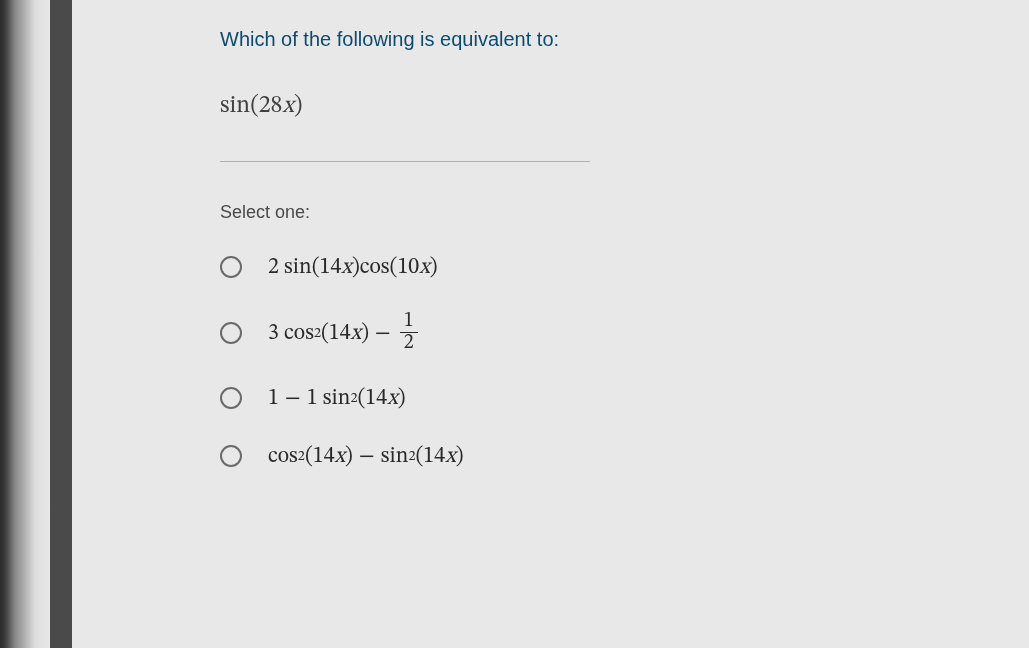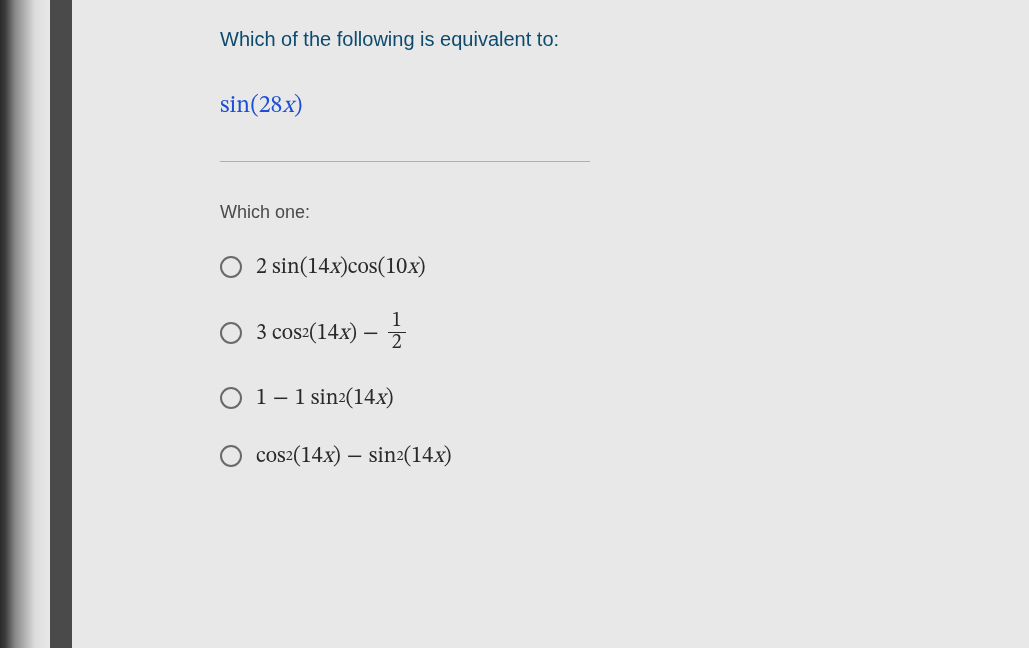--- a/index.html
+++ b/index.html
@@ -44,38 +44,38 @@
       margin-bottom: 6px;
     }
     .q-text {
       font-size: 20px;
       color: #0c4a6e;
       margin-bottom: 40px;
     }
     .expr {
       font-family: "Cambria Math", "STIX Two Math", "Latin Modern Math", Georgia, serif;
       font-size: 24px;
-      color: #1d4ed8;
+      color: #404040;
       margin-bottom: 40px;
     }
     .divider {
       border: none;
       border-top: 1px solid #b0b0b0;
       width: 370px;
       margin-bottom: 40px;
     }
     .select-label {
       font-size: 18px;
       color: #4a4a4a;
       margin-bottom: 30px;
     }
     .option {
       display: flex;
       align-items: center;
-      gap: 14px;
+      gap: 26px;
       margin-bottom: 30px;
       cursor: pointer;
       margin-top: 16px;
     }
     .radio {
       width: 22px;
       height: 22px;
       border: 2px solid #6a6a6a;
       border-radius: 50%;
       flex-shrink: 0;
@@ -124,21 +124,21 @@
 
 <div class="content">
   <div class="q-text">Which of the following is equivalent to:</div>
 
   <div class="expr">
     <span>sin</span><span>(28</span><span class="italx">x</span><span>)</span>
   </div>
 
   <hr class="divider">
 
-  <div class="select-label">Which one:</div>
+  <div class="select-label">Select one:</div>
 
   <div class="option">
     <div class="radio"></div>
     <div class="option-expr">
       <span>2 sin(14</span>
         <span class="italx">x</span>
         <span>)cos(10</span>
         <span class="italx">x</span>
         <span>)</span>
     </div>

